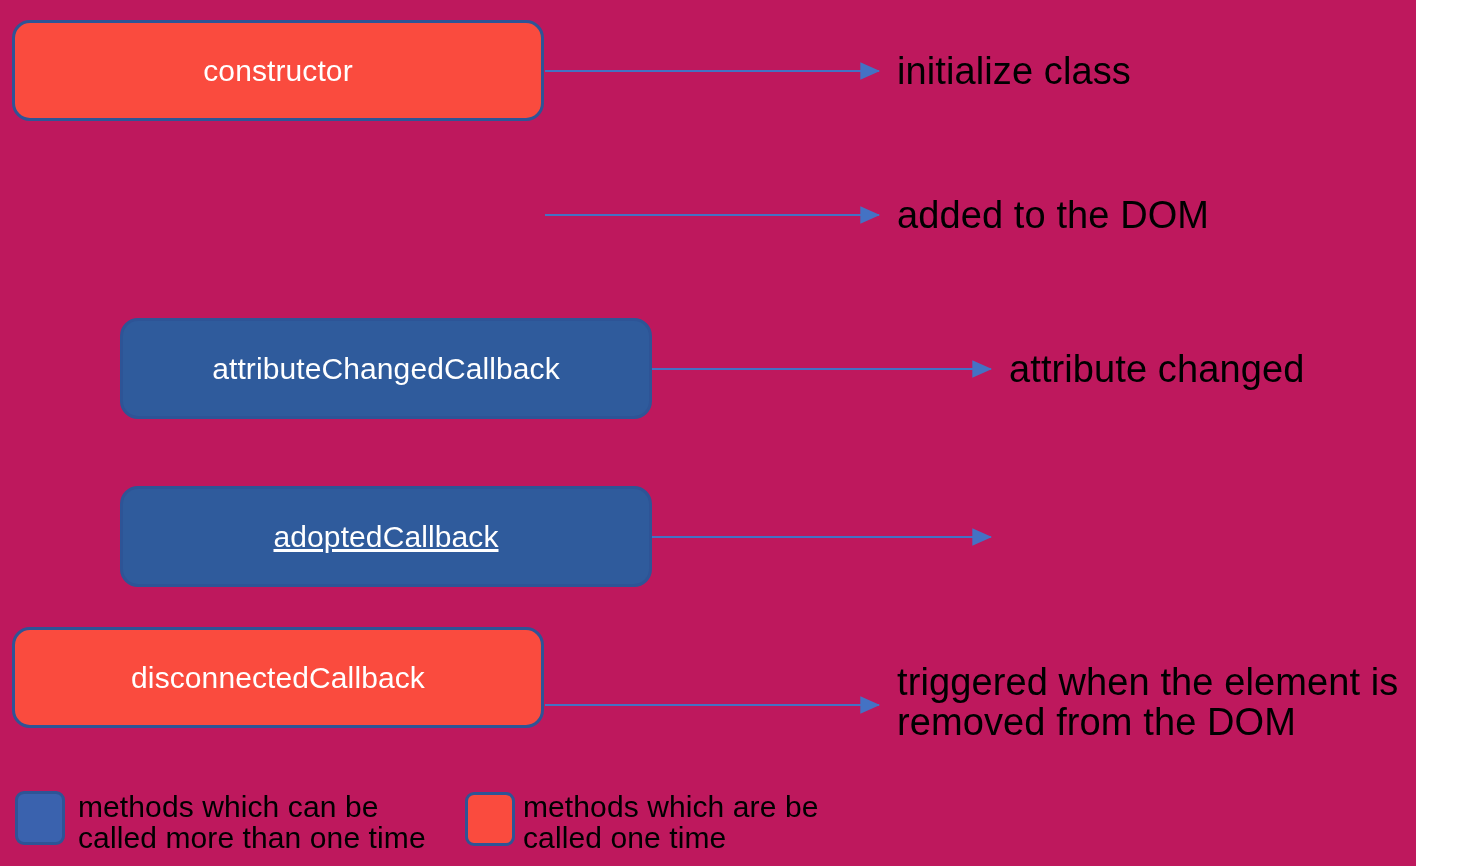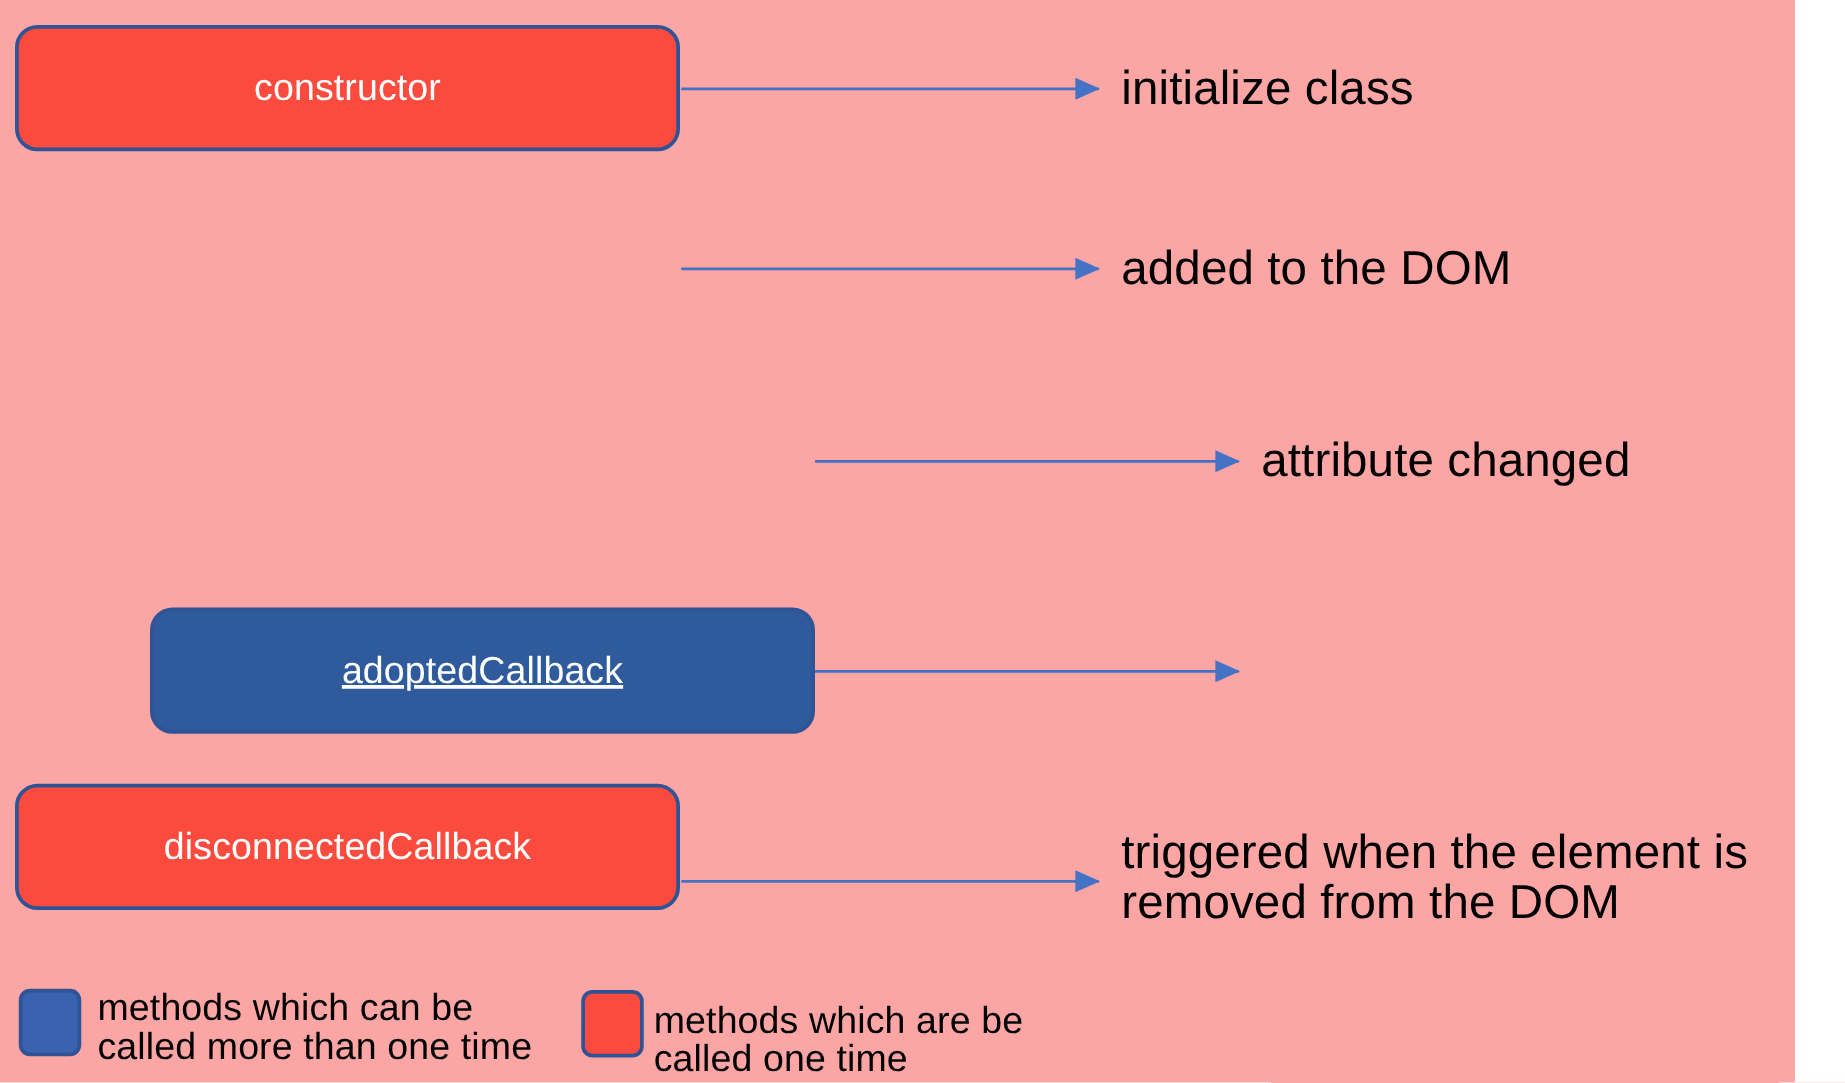--- a/index.html
+++ b/index.html
@@ -7,23 +7,22 @@
     padding: 0;
     background: #ffffff;
   }
   body {
     font-family: "Liberation Sans", sans-serif;
   }
   #canvas {
     position: relative;
     width: 1416px;
     height: 866px;
-    background: #fca5a5;
+    background: #be185d;
     overflow: hidden;
-    padding-left: 20px;
   }
 
   
   .node {
     position: absolute;
     box-sizing: border-box;
     border-radius: 18px;
     border: 3px solid #2E5496;
     display: flex;
     align-items: center;
@@ -93,36 +92,37 @@
     <line x1="545" y1="71" x2="879" y2="71" stroke="#4472C4" stroke-width="2.2" marker-end="url(#ah)"></line>
     <line x1="545" y1="215" x2="879" y2="215" stroke="#4472C4" stroke-width="2.2" marker-end="url(#ah)"></line>
     <line x1="652" y1="369" x2="991" y2="369" stroke="#4472C4" stroke-width="2.2" marker-end="url(#ah)"></line>
     <line x1="652" y1="537" x2="991" y2="537" stroke="#4472C4" stroke-width="2.2" marker-end="url(#ah)"></line>
     <line x1="545" y1="705" x2="879" y2="705" stroke="#4472C4" stroke-width="2.2" marker-end="url(#ah)"></line>
   </svg>
 
   <div class="node red" style="left:12px; top:20px; width:532px; height:101px;">constructor</div>
 
 
+  <div class="node blue" style="left:120px; top:318px; width:532px; height:101px;">attributeChangedCallback</div>
 
   <div class="node blue" style="left:120px; top:486px; width:532px; height:101px;text-decoration:underline;">adoptedCallback</div>
 
   <div class="node red" style="left:12px; top:627px; width:532px; height:101px;">disconnectedCallback</div>
 
   <div class="desc" style="left:897px; top:51px;">initialize class</div>
 
   <div class="desc" style="left:897px; top:195px;">added to the DOM</div>
 
   <div class="desc" style="left:1009px; top:349px;">attribute changed</div>
 
 
   <div class="desc" style="left:897px; top:662px;">triggered when the element is
 removed from the DOM</div>
 
   <div class="legend-swatch blue" style="left:15px; top:791px;"></div>
   <div class="legend-text" style="left:78px; top:791px;">methods which can be
 called more than one time</div>
 
   <div class="legend-swatch red" style="left:465px; top:792px;"></div>
-  <div class="legend-text" style="left:523px; top:791px;margin-top:10px;">methods which are be
+  <div class="legend-text" style="left:523px; top:791px;">methods which are be
 called one time</div>
 
 </div>
 
 </body></html>

